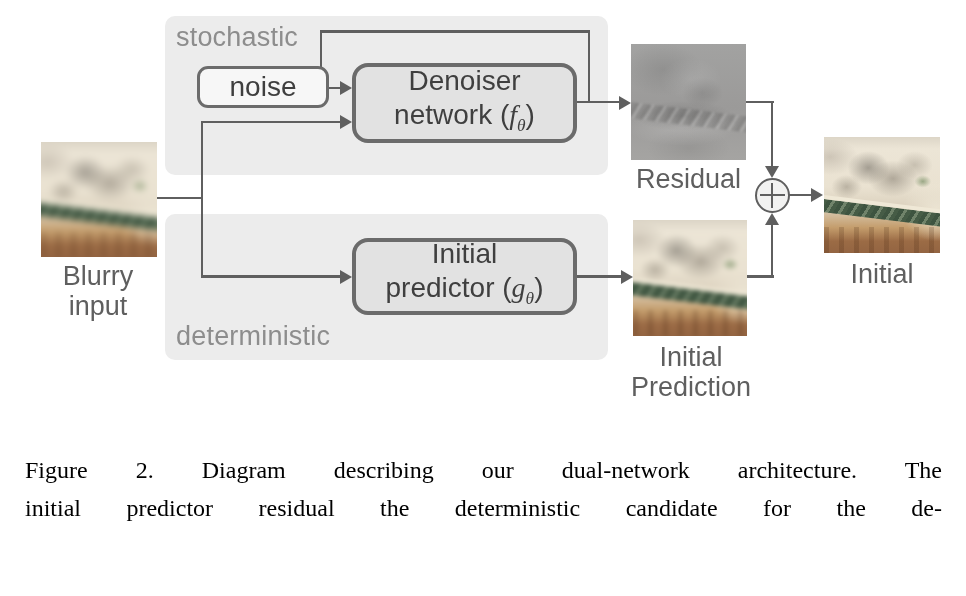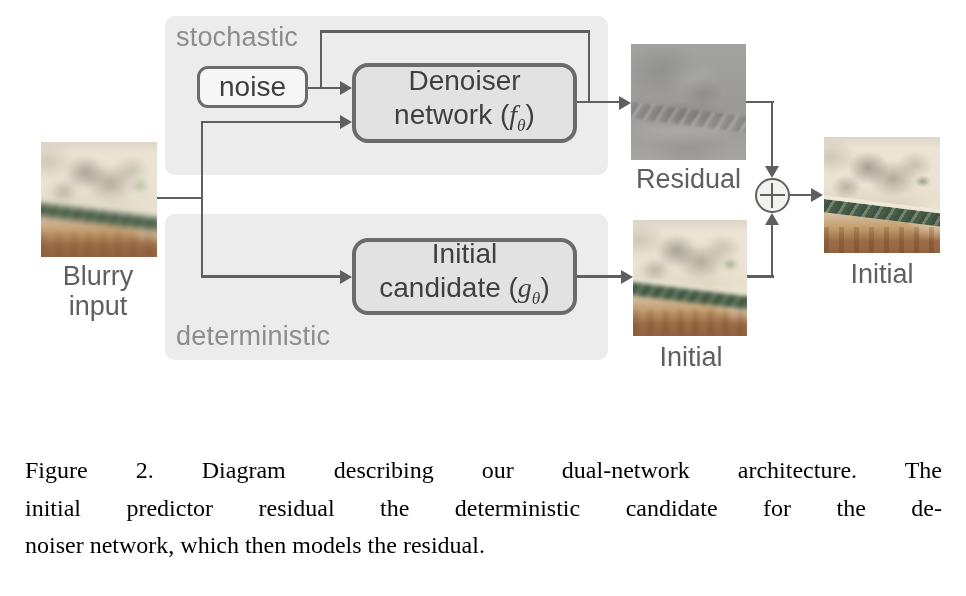--- a/index.html
+++ b/index.html
@@ -151,32 +151,32 @@
   <div class="ln" style="left:770.8px; top:100.6px; width:2.5px; height:65px;"></div>
   <div class="arr arr-d" style="left:765.05px; top:165.5px;"></div>
   <div class="ln" style="left:577px; top:275.4px; width:45px; height:2.5px;"></div>
   <div class="arr arr-r" style="left:621px; top:269.7px;"></div>
   <div class="ln" style="left:747px; top:275.4px; width:26.5px; height:2.5px;"></div>
   <div class="ln" style="left:770.8px; top:224px; width:2.5px; height:54px;"></div>
   <div class="arr arr-u" style="left:765.05px; top:212.5px;"></div>
   <div class="ln" style="left:789px; top:193.6px; width:22.5px; height:2.5px;"></div>
   <div class="arr arr-r" style="left:811px; top:187.9px;"></div>
 
-  <div class="node noise-box" style="left:197px; top:66px; width:111px; height:42px;">
+  <div class="node noise-box" style="left:197px; top:66px; width:132px; height:42px;">
     <span>noise</span>
   </div>
 
   <div class="node" style="left:352px; top:63px; width:225px; height:80px;">
     <span>Denoiser</span>
     <span><span>network (</span><span class="mathsym">f</span><sub>θ</sub><span>)</span></span>
   </div>
 
   <div class="node" style="left:352px; top:238px; width:225px; height:77px;">
     <span>Initial</span>
-    <span><span>candidate (</span><span class="mathsym">g</span><sub>θ</sub><span>)</span></span>
+    <span><span>predictor (</span><span class="mathsym">g</span><sub>θ</sub><span>)</span></span>
   </div>
 
   <div class="photo blur3" style="left:41px; top:142px; width:116px; height:115px;">
     <div class="ph-wrap">
         <div class="ph"></div>
         <div class="band"></div>
         <div class="wood"></div>
       </div>
   </div>
 
@@ -207,24 +207,24 @@
 
   <div class="img-label" style="left:626px; top:164px; width:125px;">
     <div>Residual</div>
   </div>
   <div class="img-label" style="left:39px; top:261px; width:118px;">
     <div>Blurry</div>
     <div>input</div>
   </div>
   <div class="img-label" style="left:615px; top:342px; width:152px;">
     <div>Initial</div>
+    <div>Prediction</div>
   </div>
   <div class="img-label" style="left:824px; top:259px; width:116px;">
     <div>Initial</div>
   </div>
 
   <div class="caption">
     <div class="just">Figure 2. Diagram describing our dual-network architecture. The</div>
     <div class="just">initial predictor residual the deterministic candidate for the de-</div>
-    <div>noiser network, which then models the residual.</div>
   </div>
 
 </div>
 
 </body></html>

